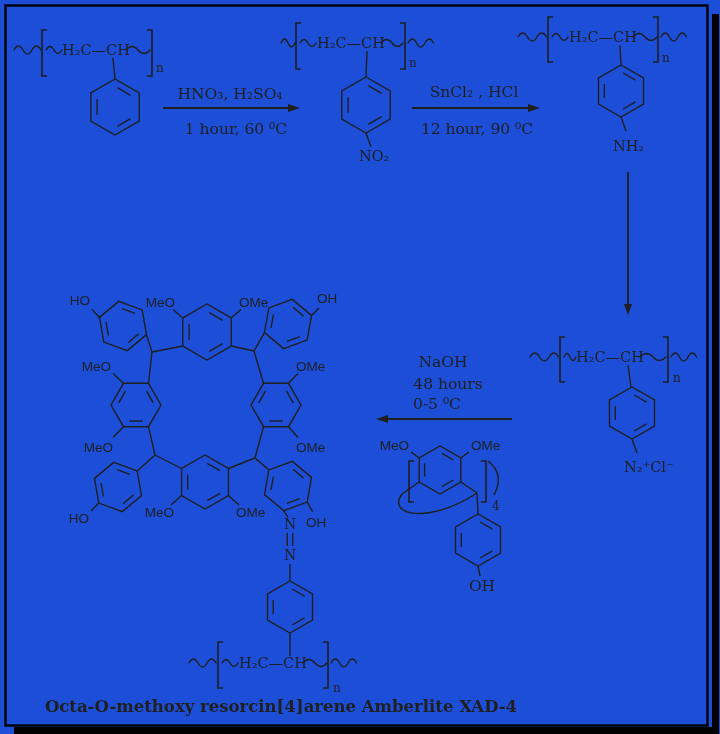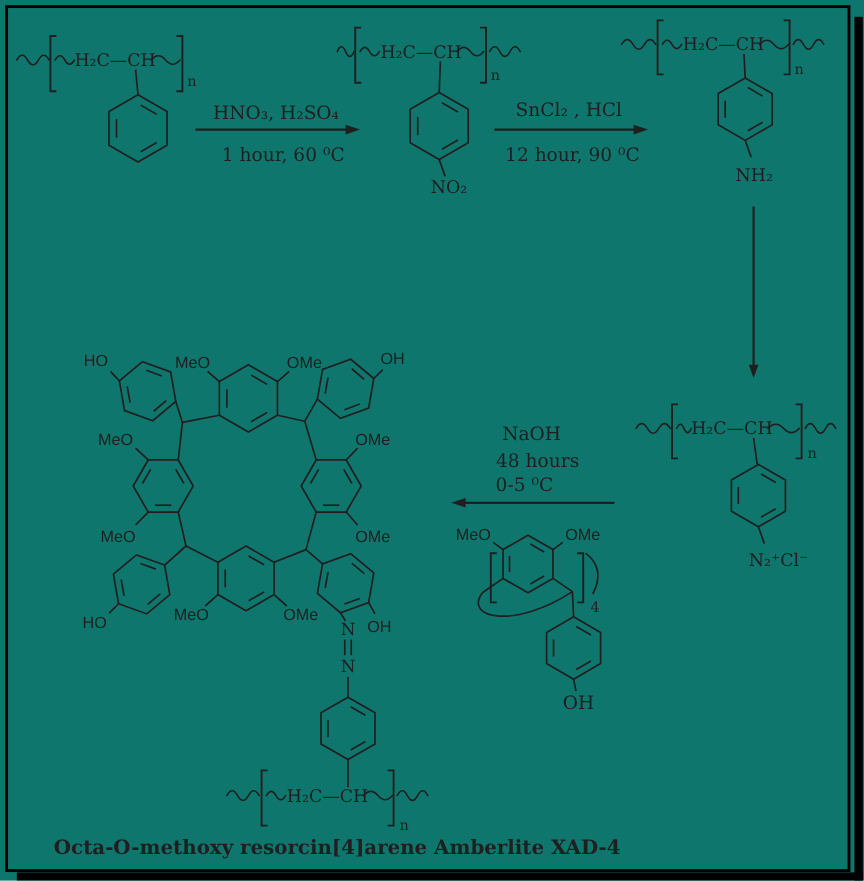--- a/index.html
+++ b/index.html
@@ -1,16 +1,16 @@
 <!DOCTYPE html>
 <html><head>
 <meta charset="utf-8">
 <style>
   html,body{margin:0;padding:0;background:#ffffff;}
-  .stage{position:relative;width:720px;height:734px;background:#0f766e;overflow:hidden;}
+  .stage{position:relative;width:720px;height:734px;background:#1d4ed8;overflow:hidden;}
   svg{display:block;}
   .b{fill:none;stroke:#1f1f1f;stroke-width:1.4;}
   .rp{fill:none;stroke:#1f1f1f;stroke-width:1.4;}
   .sq{fill:none;stroke:#1f1f1f;stroke-width:1.3;stroke-linecap:round;}
   .br{fill:none;stroke:#1f1f1f;stroke-width:1.6;}
   .arrow{fill:none;stroke:#1f1f1f;stroke-width:1.8;}
   .ah{fill:#1f1f1f;stroke:none;}
   text{fill:#1f1f1f;}
   .ts{font-family:"DejaVu Serif",serif;font-size:15.5px;}
   .tf{font-family:"DejaVu Serif",serif;font-size:14.5px;}

